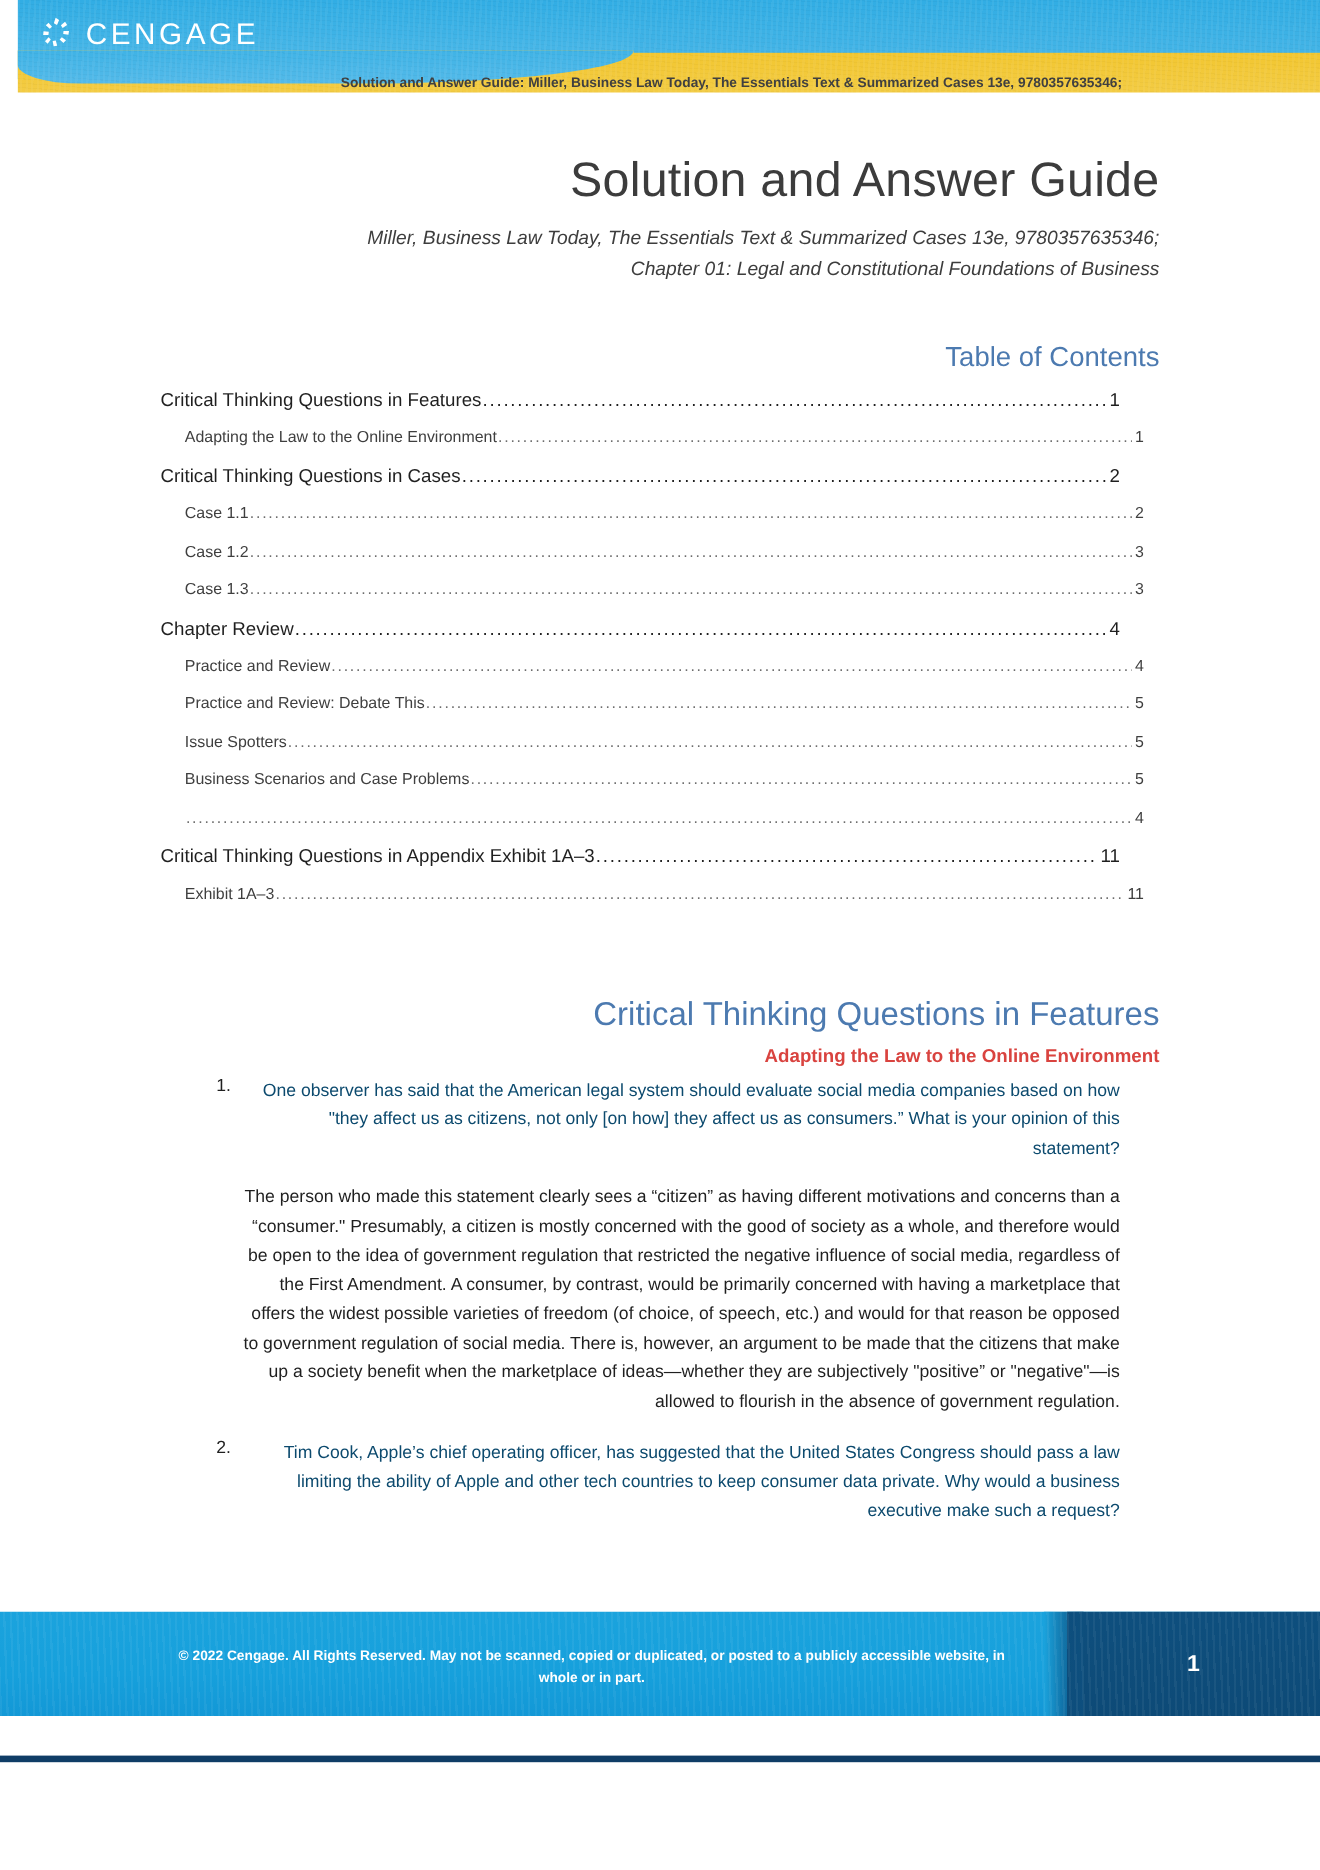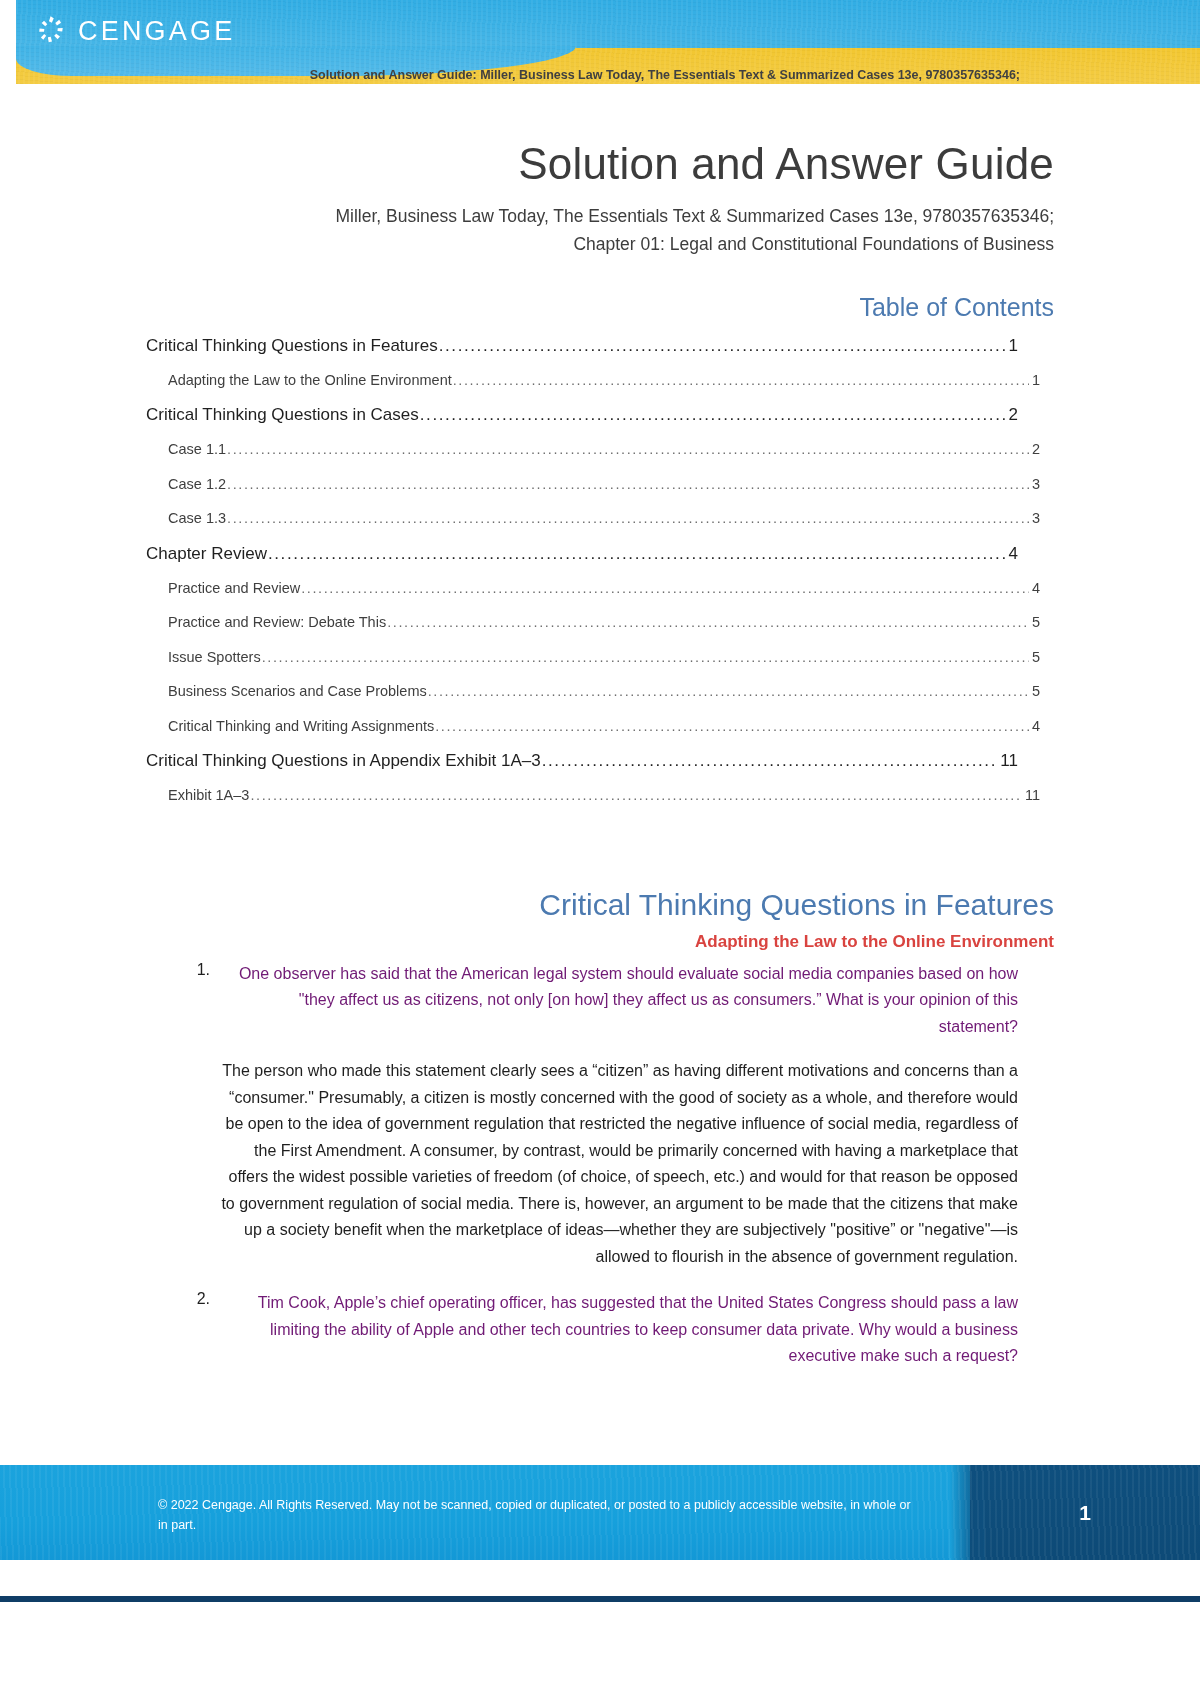--- a/index.html
+++ b/index.html
@@ -117,21 +117,22 @@
     color: #3c3c3c;
     font-weight: 400;
     letter-spacing: .2px;
     margin: 0 0 14px 0;
     line-height: 1.08;
   }
   .doc-sub {
     font-size: 17.5px;
     color: #3d3d3d;
     line-height: 28px;
-    margin: 0 0 34px 0;
+    margin: 0 0 52px 0;
+    font-style: italic;
   }
 
   .h-toc {
     font-size: 25px;
     color: #4c7ab0;
     font-weight: 400;
     margin: 0 0 6px 0;
     line-height: 1.2;
   }
 
@@ -195,21 +196,21 @@
     position: absolute;
     left: -34px;
     top: 0;
     width: 26px;
     text-align: right;
     font-size: 16px;
     color: #1f1f1f;
   }
   .q-text {
     font-size: 16px;
-    color: #701a75;
+    color: #0c4a6e;
     line-height: 26.5px;
     margin: 0;
     max-width: 800px;
   }
   .sol-block { margin-top: 18px; }
   .sol-label {
     font-size: 16px;
     font-weight: bold;
     color: #1f1f1f;
     line-height: 26px;
@@ -257,22 +258,23 @@
     opacity: .10;
     background: repeating-linear-gradient(88deg, rgba(255,255,255,.55) 0 2px, rgba(0,0,0,0) 2px 6px);
   }
   .footer-copy {
     position: absolute;
     left: 158px; top: 30px;
     width: 760px;
     color: #ffffff;
     font-size: 12.5px;
     line-height: 20px;
-    font-weight: normal;
+    font-weight: bold;
     z-index: 4;
+    text-align: center;
   }
   .footer-pageno {
     position: absolute;
     right: 0; top: 0;
     width: 230px; height: 95px;
     display: flex;
     align-items: center;
     justify-content: center;
     color: #ffffff;
     font-size: 21px;
@@ -389,21 +391,20 @@
           <span class="toc-label">Issue Spotters</span>
           <span class="toc-dots">...............................................................................................................................................................</span>
           <span class="toc-page">5</span>
         </div>
         <div class="toc-row lvl2">
           <span class="toc-label">Business Scenarios and Case Problems</span>
           <span class="toc-dots">...............................................................................................................................................................</span>
           <span class="toc-page">5</span>
         </div>
         <div class="toc-row lvl2">
-          <span class="toc-label">Critical Thinking and Writing Assignments</span>
           <span class="toc-dots">...............................................................................................................................................................</span>
           <span class="toc-page">4</span>
         </div>
         <div class="toc-row lvl1">
           <span class="toc-label">Critical Thinking Questions in Appendix Exhibit 1A–3</span>
           <span class="toc-dots">...............................................................................................................................................................</span>
           <span class="toc-page">11</span>
         </div>
         <div class="toc-row lvl2">
           <span class="toc-label">Exhibit 1A–3</span>

